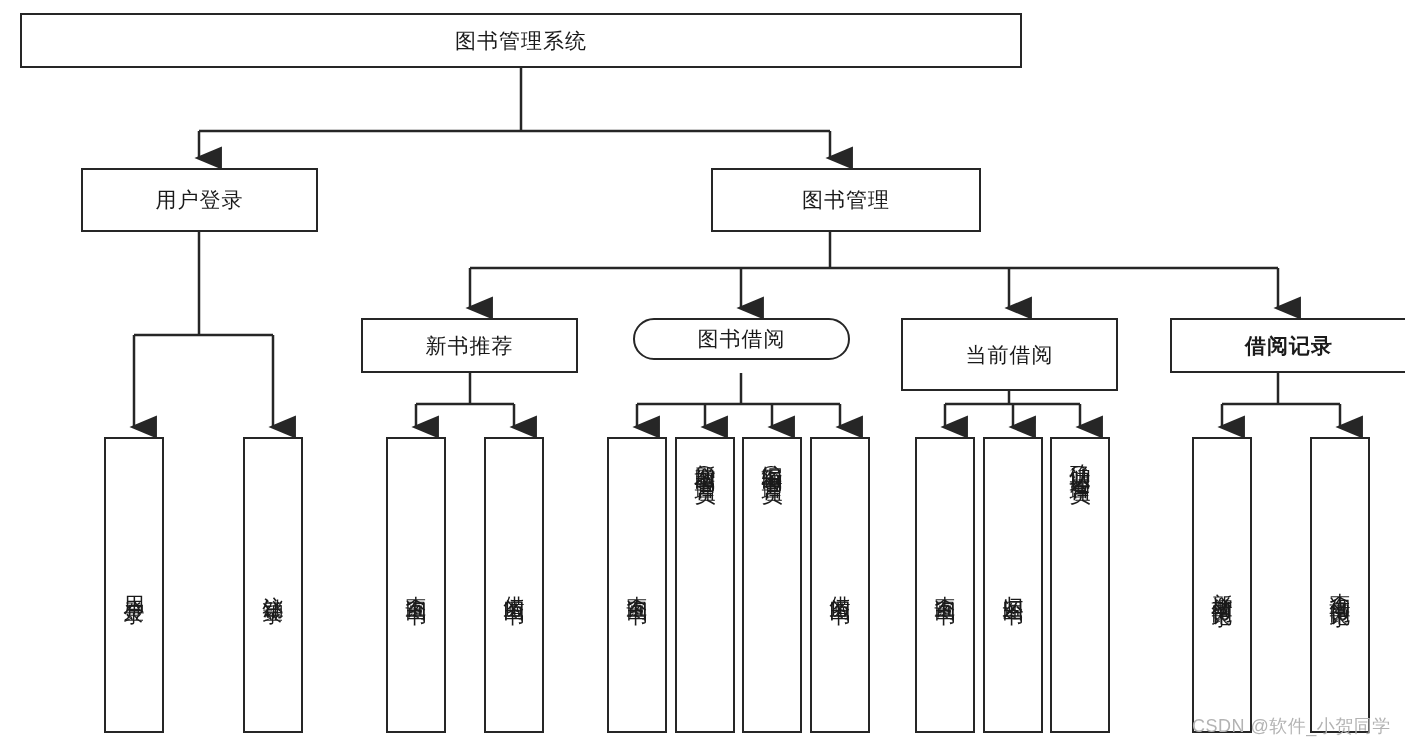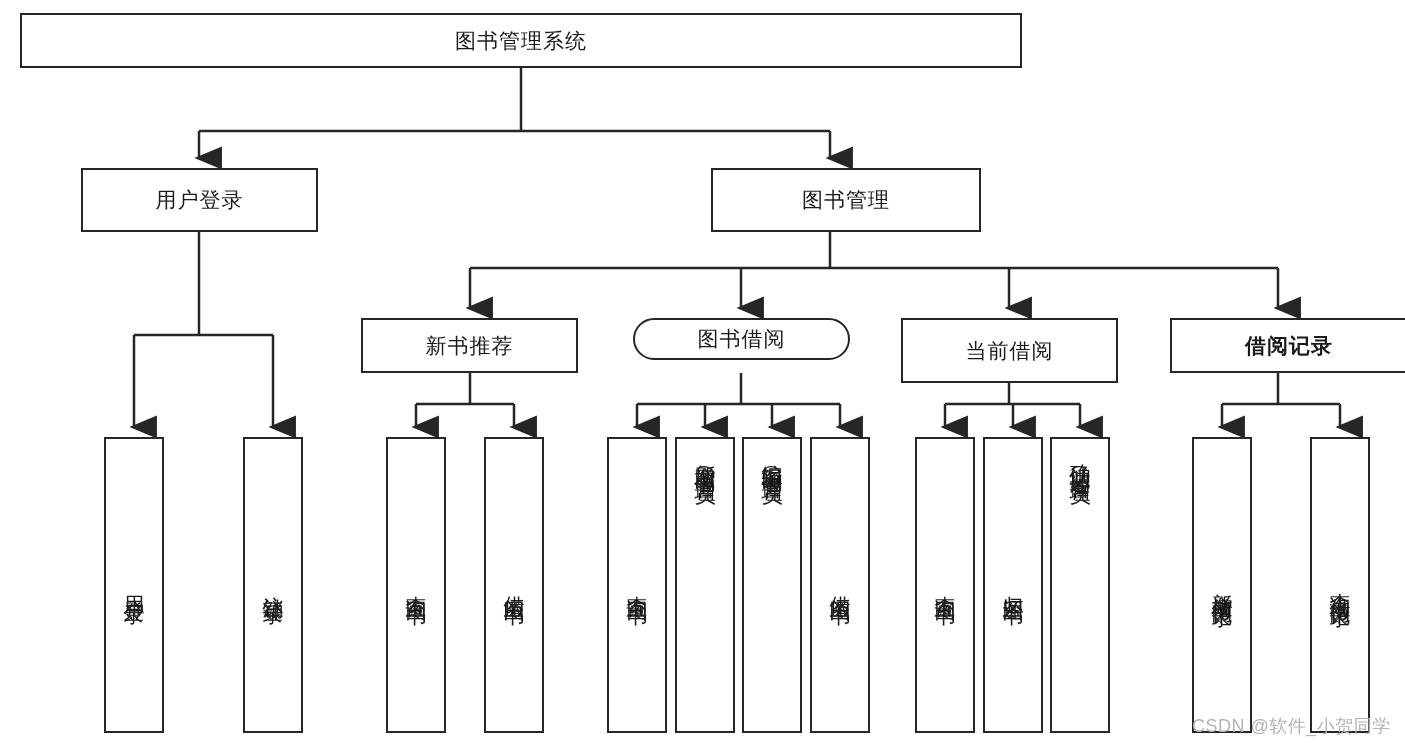--- a/index.html
+++ b/index.html
@@ -132,21 +132,21 @@
   <div class="node" style="left: 711px; top: 168px; width: 270px; height: 64px;">
     <span class="label">图书管理</span>
   </div>
 
   <div class="node" style="left: 361px; top: 318px; width: 217px; height: 55px; text-align: center;">
     <span class="label">新书推荐</span>
   </div>
   <div class="node" style="left: 633px; top: 318px; width: 217px; height: 42px; border-radius: 26px;">
     <span class="label">图书借阅</span>
   </div>
-  <div class="node" style="left: 901px; top: 318px; width: 217px; height: 65px;">
+  <div class="node" style="left: 901px; top: 318px; width: 217px; height: 73px;">
     <span class="label">当前借阅</span>
   </div>
   <div class="node" style="left: 1170px; top: 318px; width: 238px; height: 55px; font-weight: bold;">
     <span class="label">借阅记录</span>
   </div>
 
   <div class="node vertical centered" style="left: 104px; top: 437px; width: 60px; height: 296px;">
     <span class="label">用户登录</span>
   </div>
   <div class="node vertical centered" style="left: 243px; top: 437px; width: 60px; height: 296px;">

